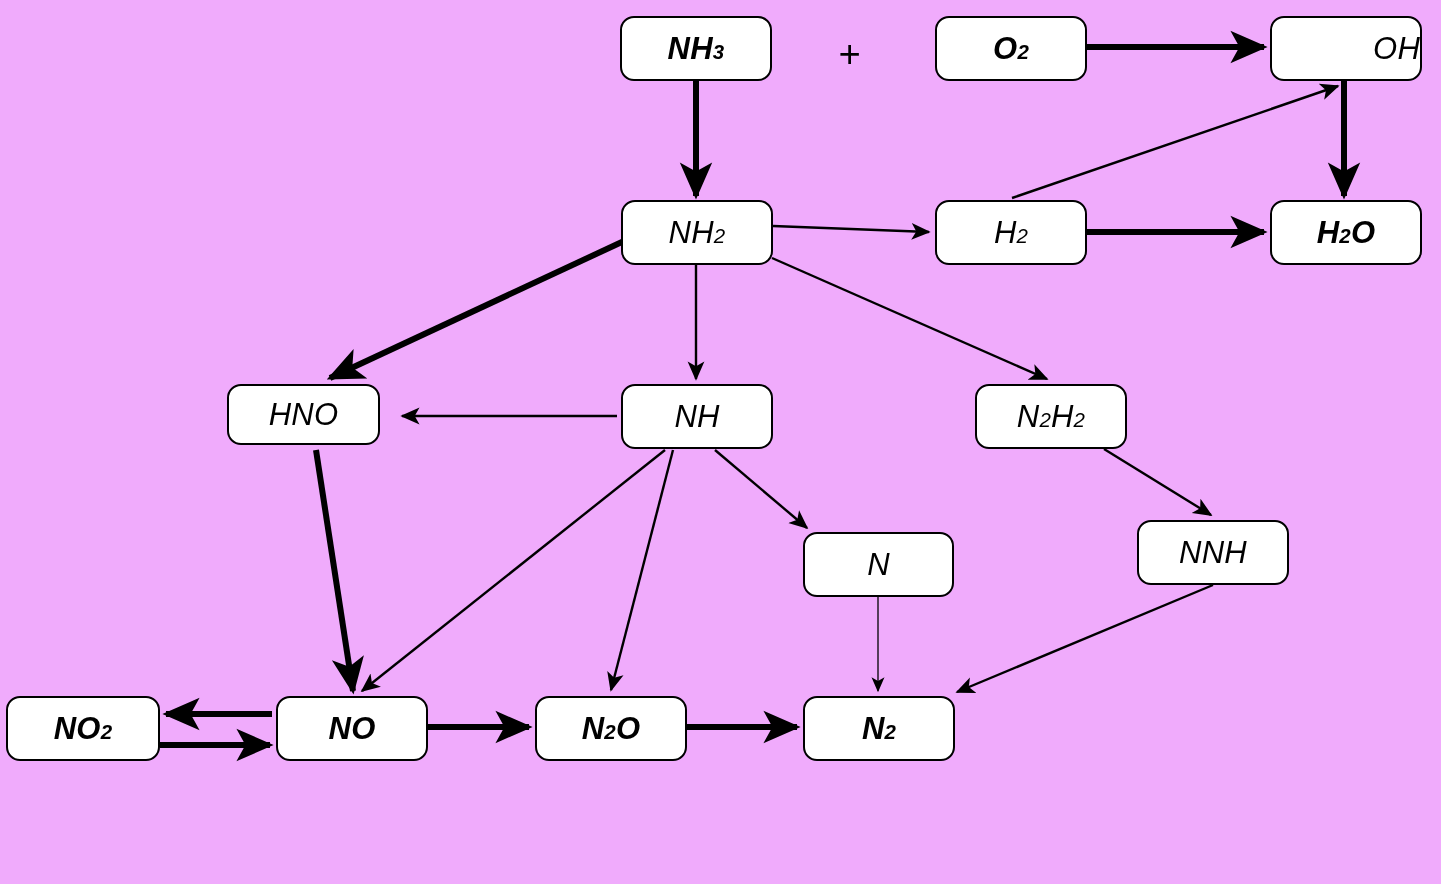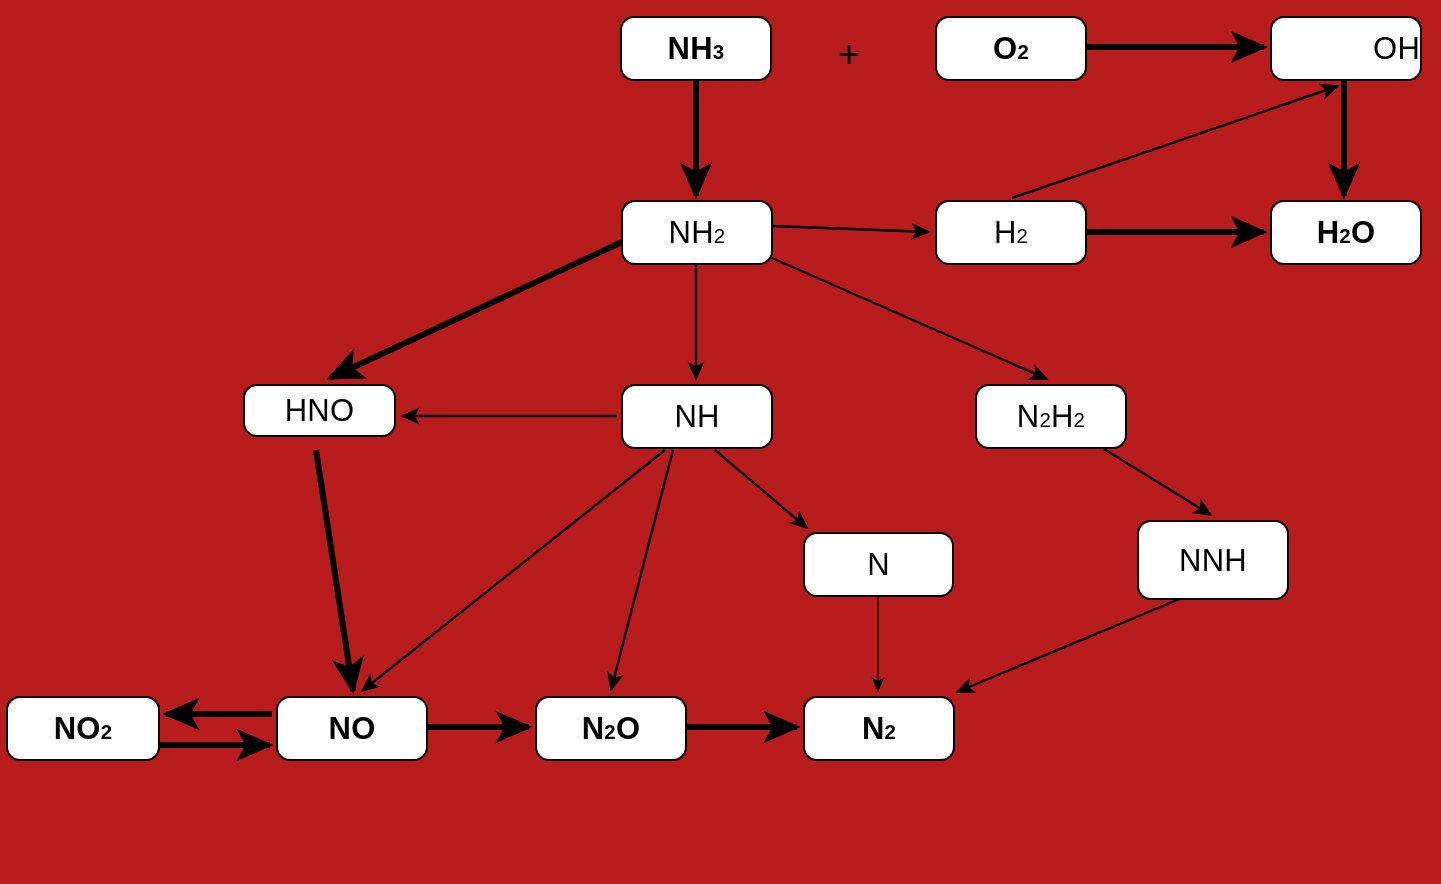--- a/index.html
+++ b/index.html
@@ -8,22 +8,23 @@
     padding: 0;
     background: #ffffff;
   }
   body {
     font-family: "Liberation Sans", sans-serif;
   }
   #diagram-root {
     position: relative;
     width: 1441px;
     height: 884px;
-    background: #b91c1c;
+    background: #f0abfc;
     overflow: hidden;
+    font-style: italic;
   }
   #edge-layer {
     position: absolute;
     left: 0;
     top: 0;
     width: 1441px;
     height: 884px;
     pointer-events: none;
   }
   .species-node {
@@ -125,36 +126,36 @@
       </div>
       <div class="species-node" style="left: 935px; top: 200px; width: 152px; height: 65px;">
         <span class="lbl">H</span>
         <sub>2</sub>
       </div>
       <div class="species-node bold" style="left: 1270px; top: 200px; width: 152px; height: 65px;">
         <span class="lbl">H</span>
         <sub>2</sub>
         <span class="lbl">O</span>
       </div>
-      <div class="species-node" style="left: 243px; top: 384px; width: 153px; height: 53px;">
+      <div class="species-node" style="left: 227px; top: 384px; width: 153px; height: 61px;">
         <span class="lbl">HNO</span>
       </div>
       <div class="species-node" style="left: 621px; top: 384px; width: 152px; height: 65px;">
         <span class="lbl">NH</span>
       </div>
       <div class="species-node" style="left: 975px; top: 384px; width: 152px; height: 65px;">
         <span class="lbl">N</span>
         <sub>2</sub>
         <span class="lbl">H</span>
         <sub>2</sub>
       </div>
       <div class="species-node" style="left: 803px; top: 532px; width: 151px; height: 65px;">
         <span class="lbl">N</span>
       </div>
-      <div class="species-node" style="left: 1137px; top: 520px; width: 152px; height: 80px;">
+      <div class="species-node" style="left: 1137px; top: 520px; width: 152px; height: 65px;">
         <span class="lbl">NNH</span>
       </div>
       <div class="species-node bold" style="left: 6px; top: 696px; width: 154px; height: 65px;">
         <span class="lbl">NO</span>
         <sub>2</sub>
       </div>
       <div class="species-node bold" style="left: 276px; top: 696px; width: 152px; height: 65px;">
         <span class="lbl">NO</span>
       </div>
       <div class="species-node bold" style="left: 535px; top: 696px; width: 152px; height: 65px;">

